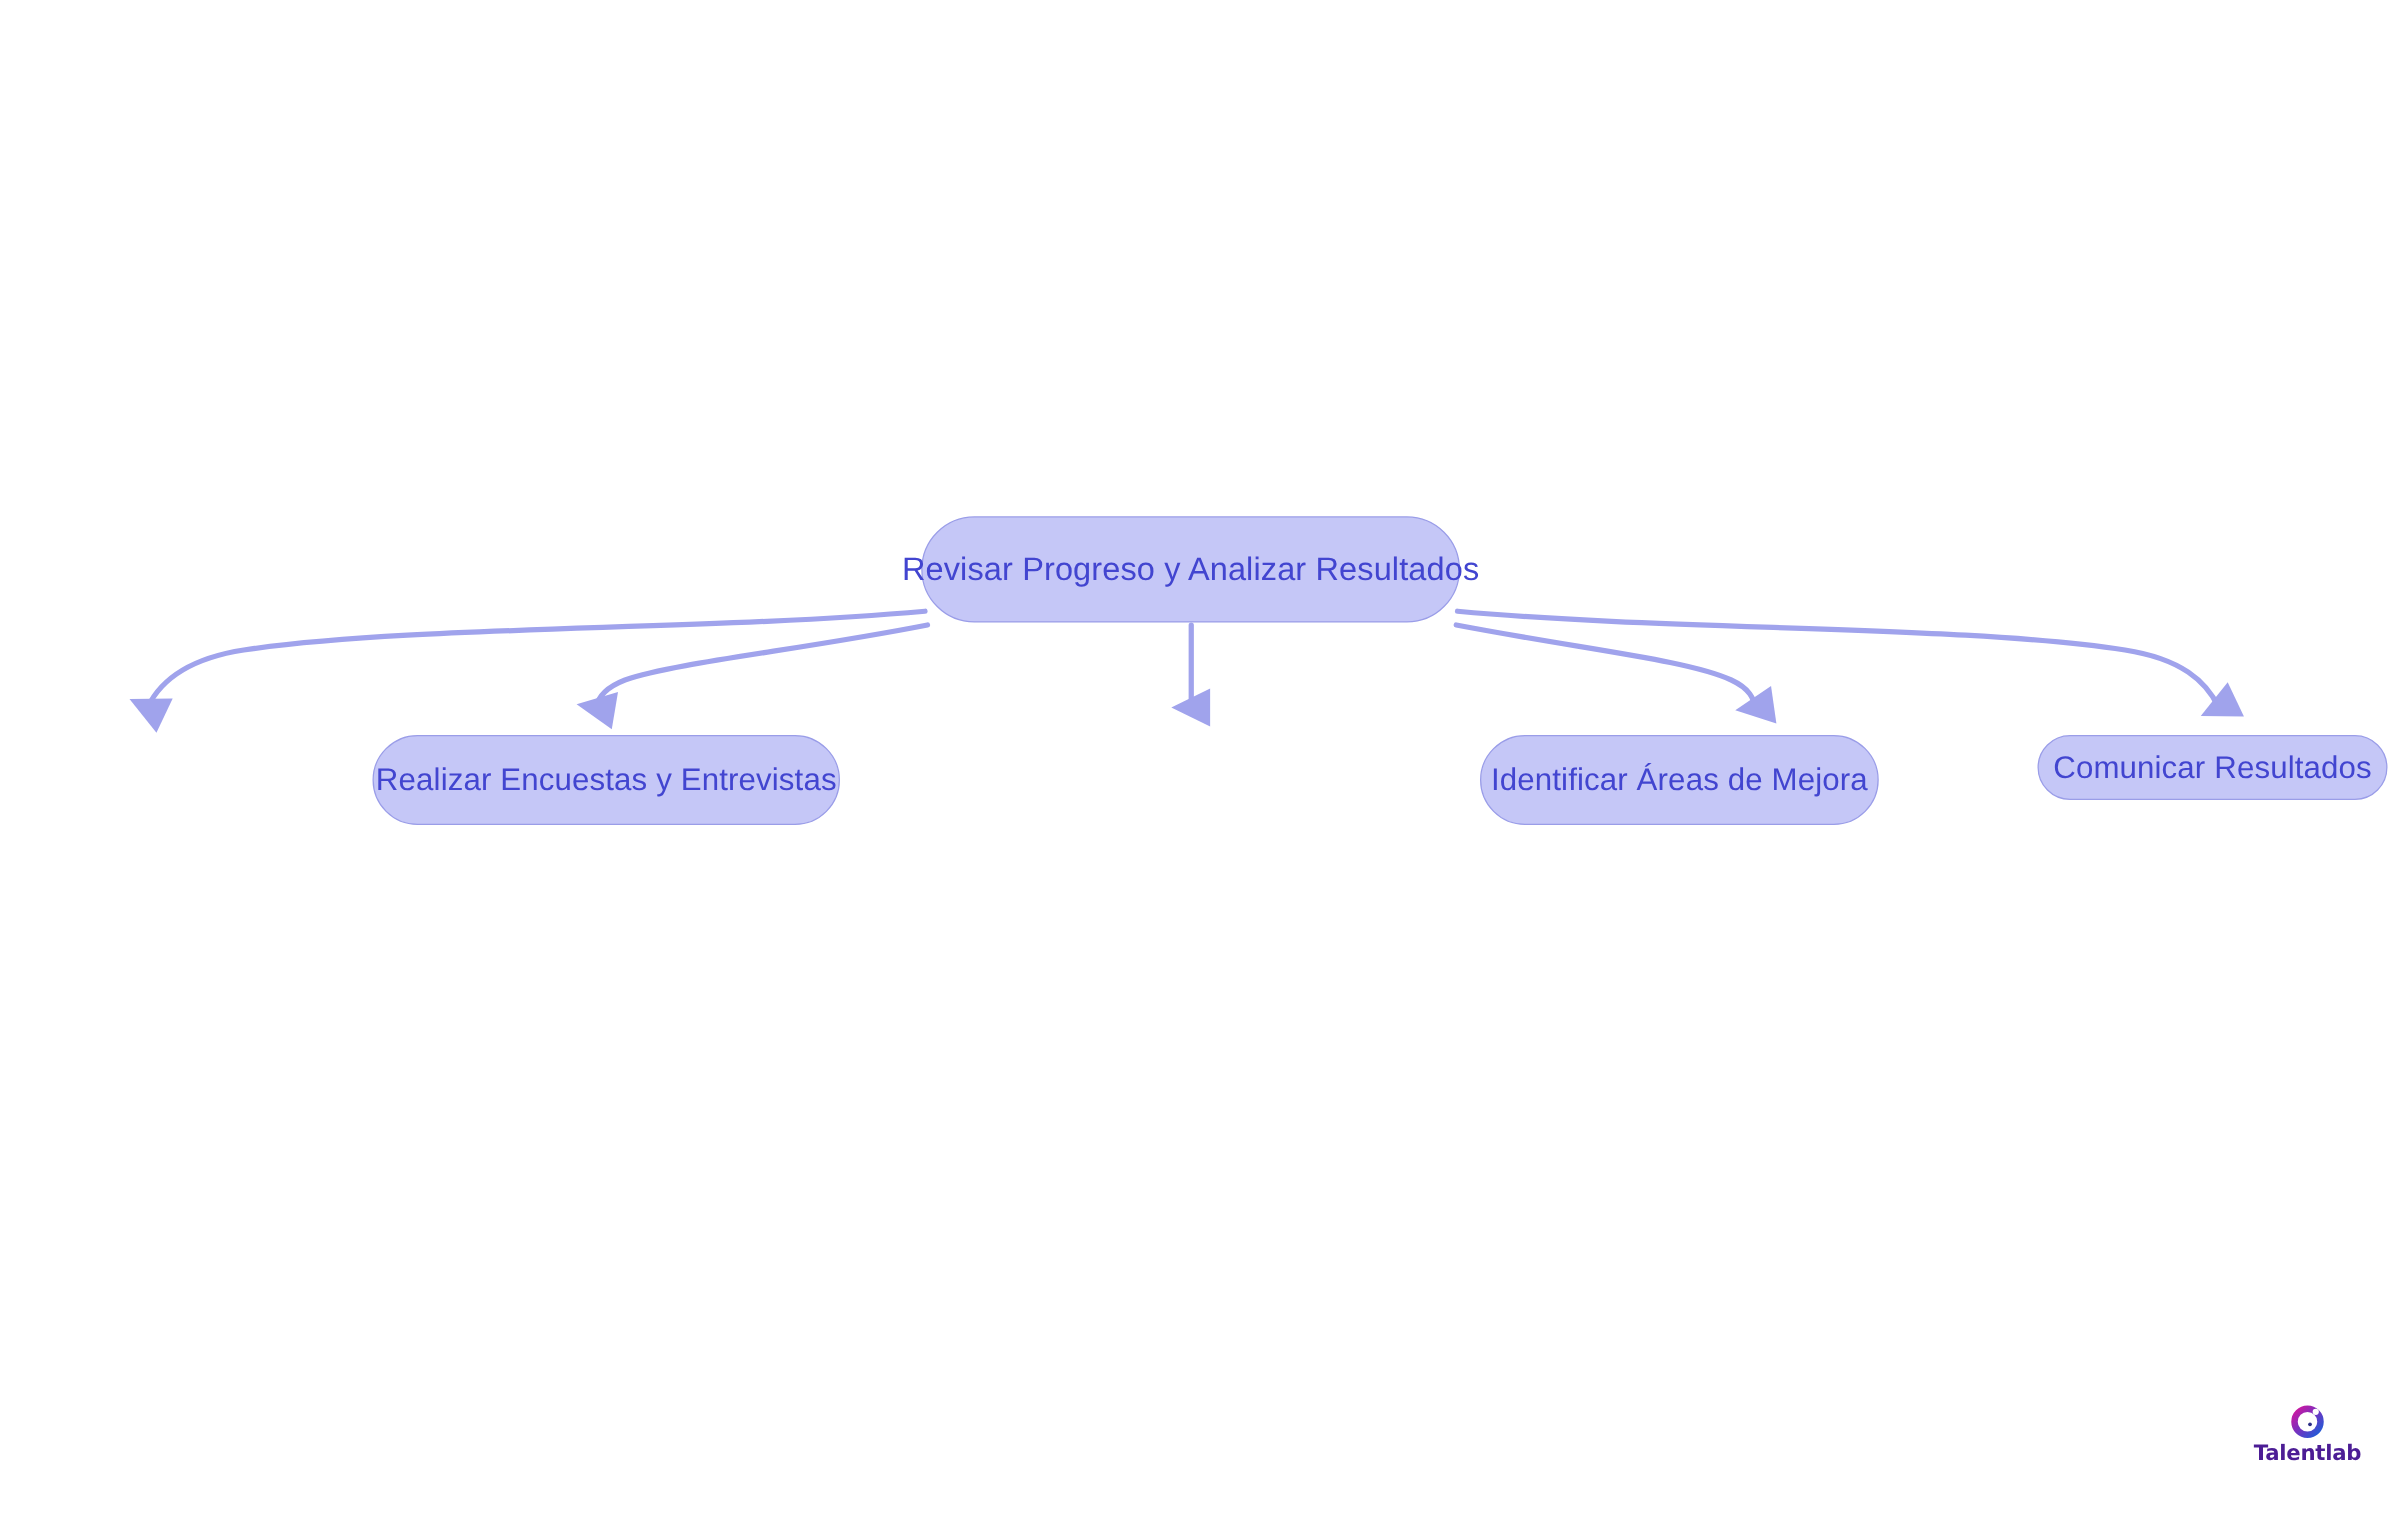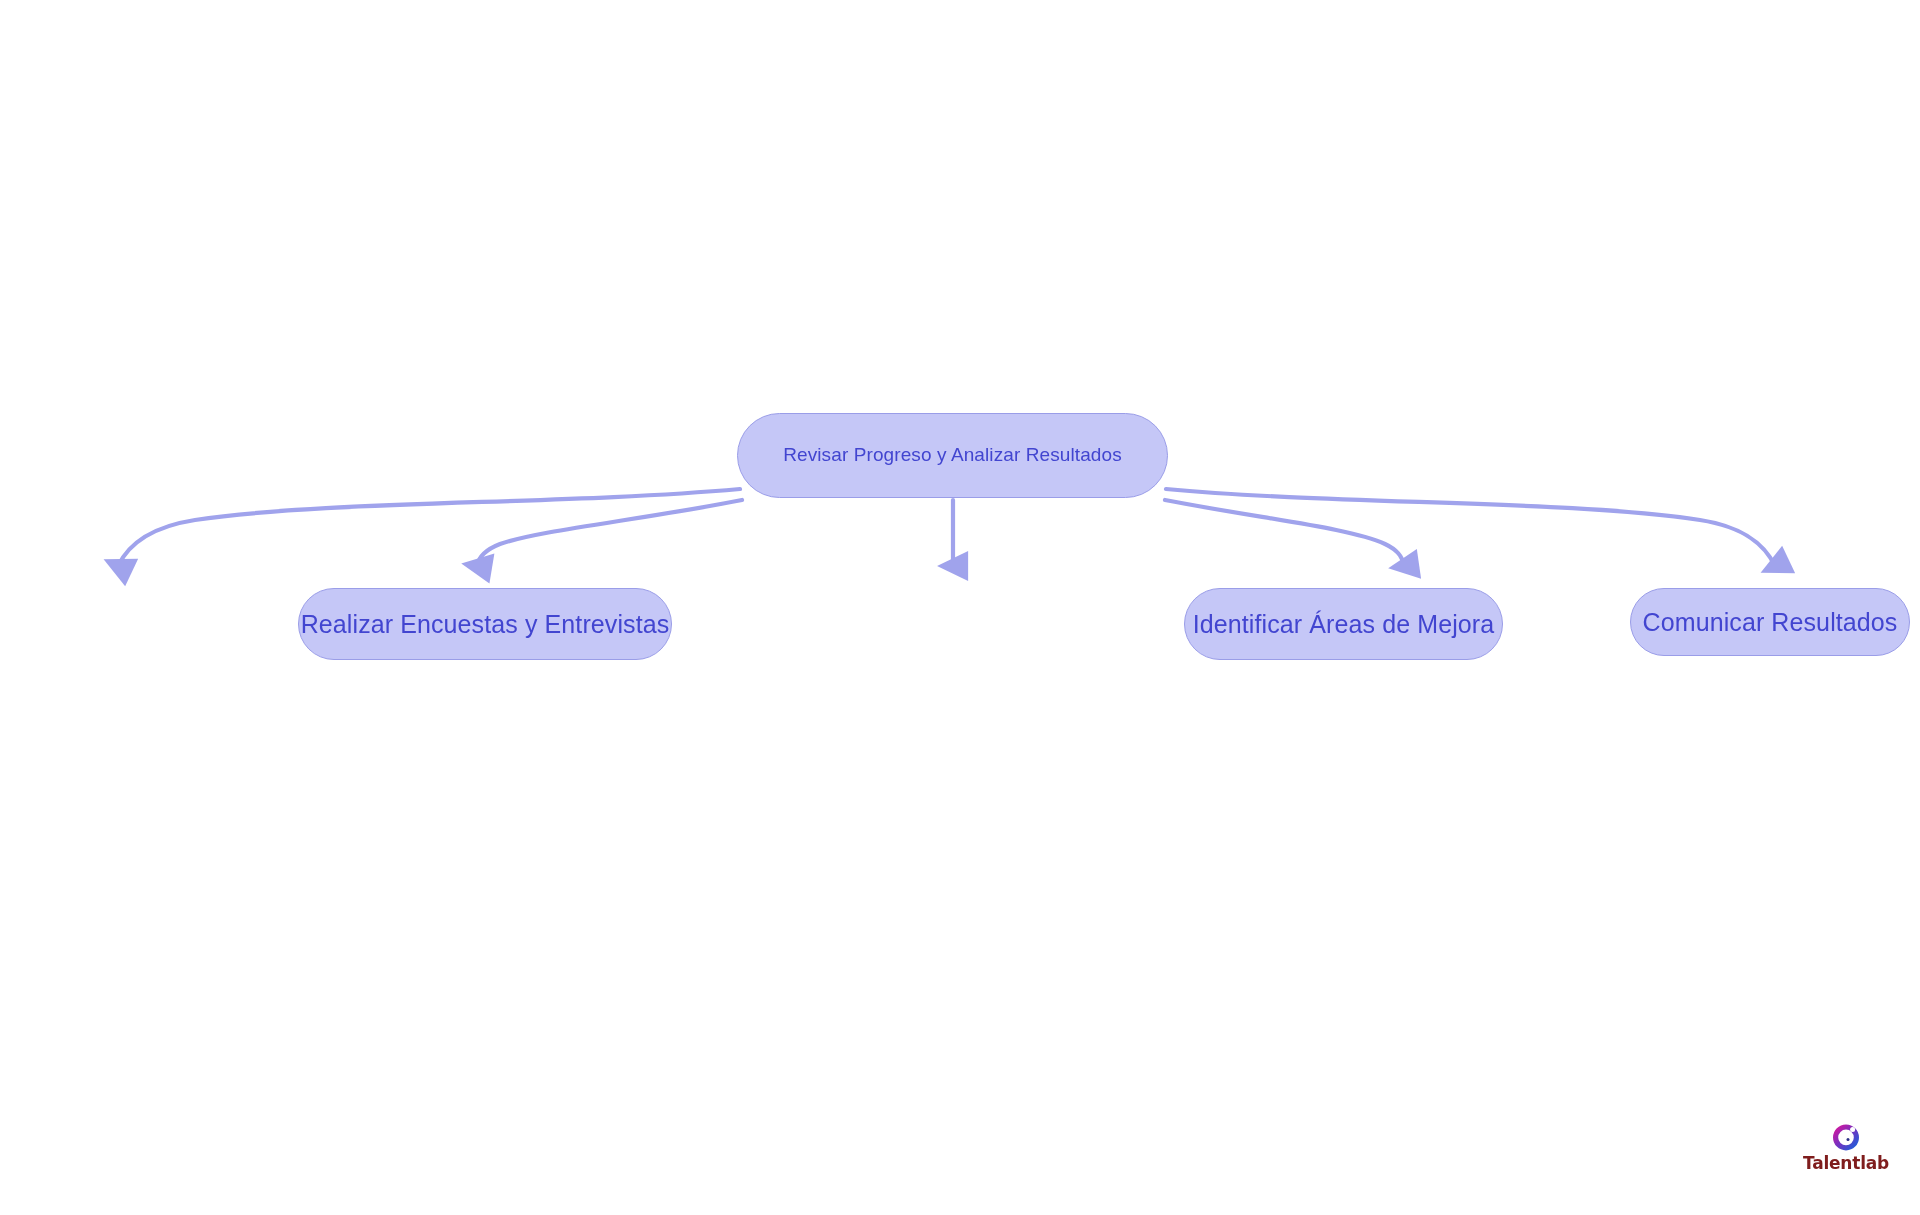--- a/index.html
+++ b/index.html
@@ -45,21 +45,21 @@
     color: #4245d0;
     font-family: "Liberation Sans", sans-serif;
     font-size: 25px;
     font-weight: 400;
     letter-spacing: 0.1px;
     line-height: 1.2;
     white-space: nowrap;
     padding: 0 10px;
   }
   .node-root .node-label {
-    font-size: 19px;
+    font-size: 26px;
   }
   
   #brand {
     position: absolute;
     left: 1782px;
     top: 1122px;
     width: 128px;
     height: 66px;
     display: flex;
     flex-direction: column;
@@ -69,21 +69,21 @@
   #brand-mark {
     width: 30px;
     height: 30px;
     position: relative;
     margin-bottom: 3px;
   }
   #brand-name {
     font-family: "DejaVu Sans", sans-serif;
     font-size: 17px;
     font-weight: bold;
-    color: #7f1d1d;
+    color: #4c1d95;
     letter-spacing: -0.2px;
     line-height: 1;
   }
 </style>
 </head>
 <body>
 
 <div id="canvas">
 
   <svg class="edges-layer" viewBox="0 0 1920 1215" width="1920" height="1215" xmlns="http://www.w3.org/2000/svg">
@@ -119,21 +119,21 @@
 
   <div class="node" style="left:298px; top:588px; width:374px; height:72px;">
     <span class="node-label">Realizar Encuestas y Entrevistas</span>
   </div>
 
 
   <div class="node" style="left:1184px; top:588px; width:319px; height:72px;">
     <span class="node-label">Identificar Áreas de Mejora</span>
   </div>
 
-  <div class="node" style="left:1630px; top:588px; width:280px; height:68px;text-align:right;">
+  <div class="node" style="left:1630px; top:588px; width:280px; height:52px;text-align:right;">
     <span class="node-label">Comunicar Resultados</span>
   </div>
 
   <div id="brand">
     <div id="brand-mark">
       <svg viewBox="0 0 30 30" width="30" height="30" xmlns="http://www.w3.org/2000/svg">
         <circle cx="15" cy="15.4" r="10.4" fill="none" stroke="url(#brandGrad)" stroke-width="5.2"></circle>
         <path d="M16.2,9.6 c3.6,0.2 5.6,2.6 5.4,5.8 c-0.2,3.0 -2.6,5.0 -5.6,4.9
                  c-1.0,0 -1.5,-0.4 -1.5,-1.3 l0,-8.2 c0,-0.8 0.6,-1.3 1.7,-1.2 z" fill="#ffffff"></path>
         <circle cx="17.0" cy="17.4" r="1.5" fill="#2b2e86"></circle>

